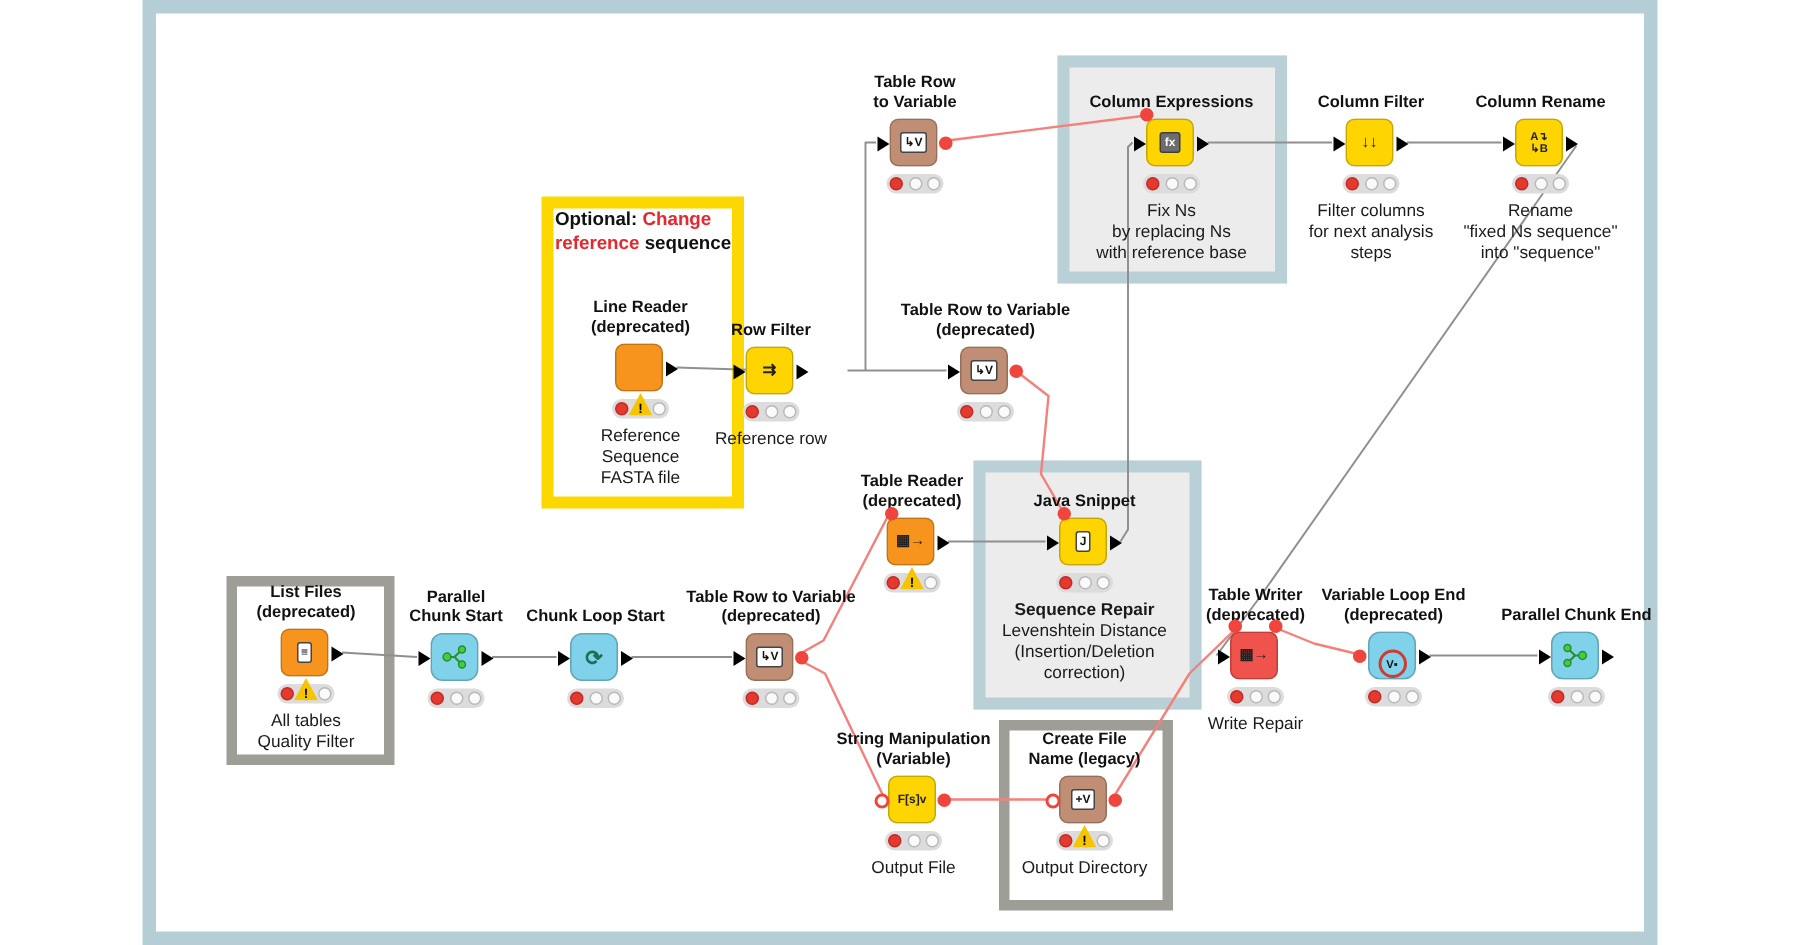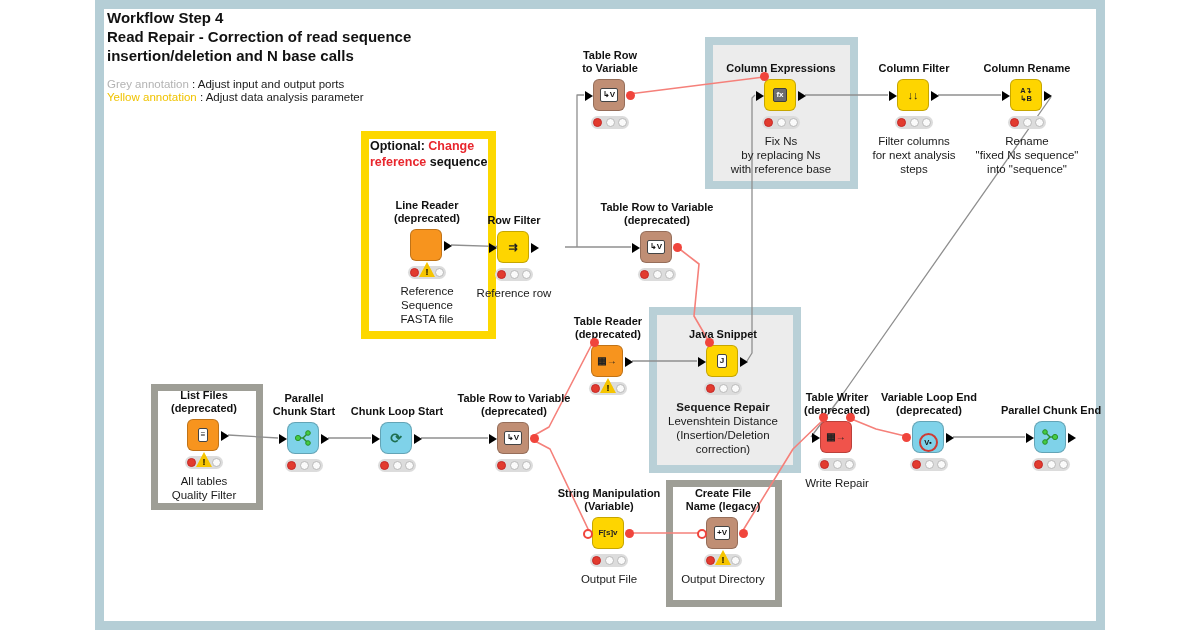--- a/index.html
+++ b/index.html
@@ -70,29 +70,20 @@
   .circ{width:19px;height:19px;border:2px solid #cf3b33;border-radius:50%;display:flex;
         align-items:center;justify-content:center;font-size:7.5px;font-weight:bold;color:#111;box-sizing:border-box;}
 </style>
 </head>
 <body>
 
 <div id="stage">
 
   <div class="frame"></div>
 
-  <div class="hdr">
-    <div class="title">Workflow Step 4
-Read Repair - Correction of read sequence
-insertion/deletion and N base calls</div>
-  </div>
-  <div class="legend">
-    <div><span class="grey">Grey annotation</span><span> : Adjust input and output ports</span></div>
-    <div><span class="yellow">Yellow annotation</span><span> : Adjust data analysis parameter</span></div>
-  </div>
 
   <div class="abox bluebox" style="left:705px;top:37px;width:153px;height:152px;"></div>
   <div class="abox bluebox" style="left:649px;top:307px;width:152px;height:166px;"></div>
   <div class="abox yellowbox" style="left:361px;top:131px;width:135px;height:208px;"></div>
   <div class="abox greybox" style="left:151px;top:384px;width:112px;height:126px;"></div>
   <div class="abox greybox" style="left:666px;top:480px;width:116px;height:127px;"></div>
 
   <div class="optxt"><span>Optional: </span><span class="red">Change</span><br><span class="red">reference</span><span> sequence</span></div>
 
   <svg class="wires" width="1200" height="630">

